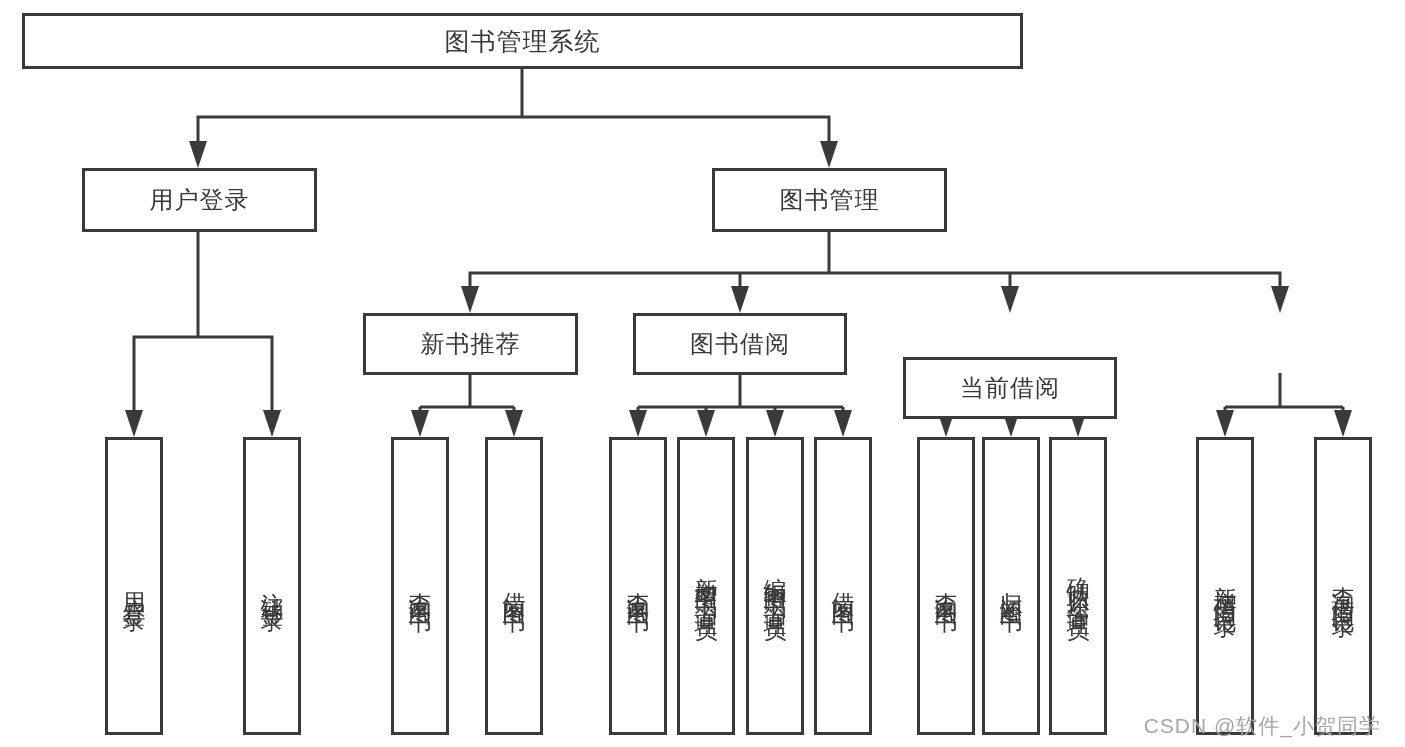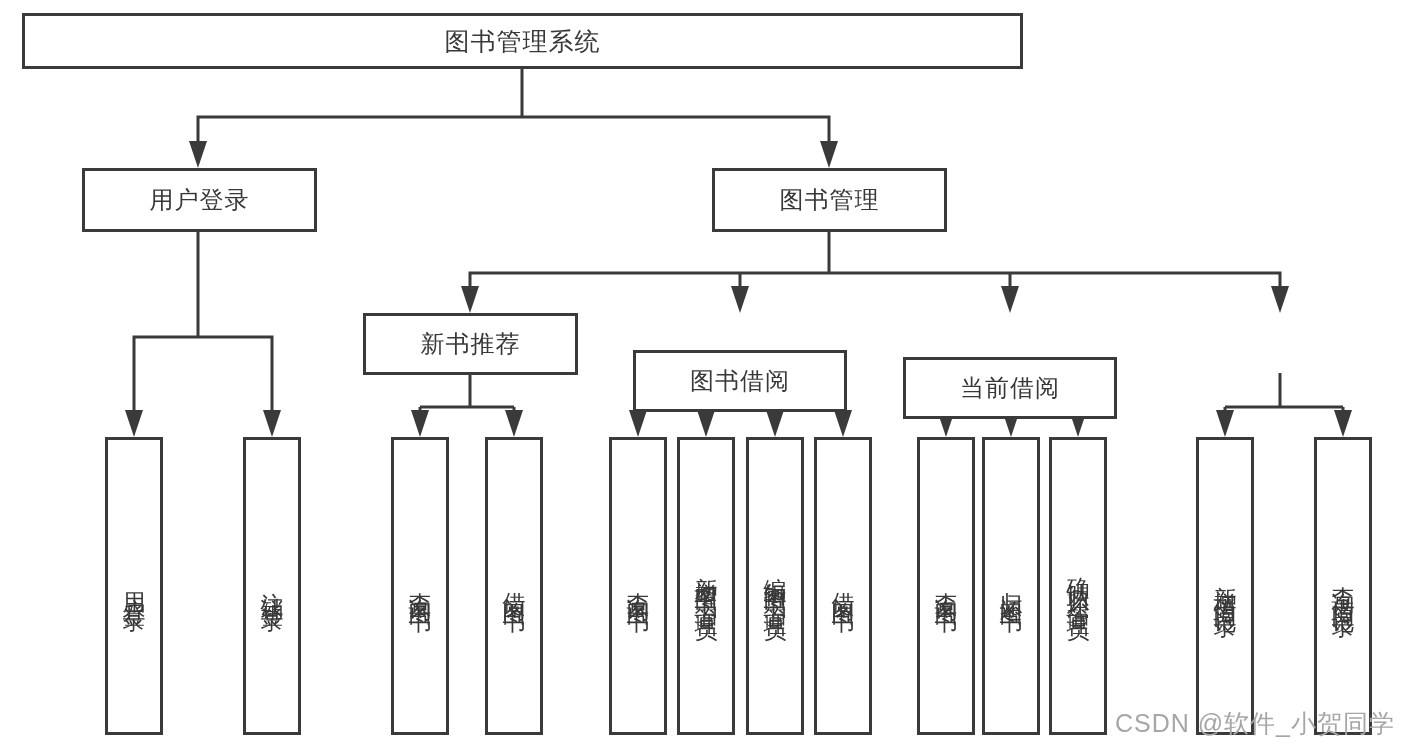--- a/index.html
+++ b/index.html
@@ -11,36 +11,36 @@
   .box{
     position:absolute;box-sizing:border-box;background:#ffffff;
     border:3px solid #3a3a3a;color:#383838;
     display:flex;align-items:center;justify-content:center;
     font-size:24px;letter-spacing:1px;z-index:2;
   }
   .n-root {left:22px;  top:13px;  width:1001px;height:56px;font-size:25px;}
   .n-ulogin{left:82px;  top:168px; width:235px; height:64px;}
   .n-bmgmt{left:712px; top:168px; width:235px; height:64px;}
   .n-rec  {left:363px; top:313px; width:215px; height:62px;}
-  .n-bor  {left:633px; top:313px; width:214px; height:62px;margin-top:37px;}
+  .n-bor  {left:633px; top:313px; width:214px; height:62px;}
   .n-cur  {left:903px; top:313px; width:214px; height:62px;margin-top:44px;}
   .n-recd {left:1172px;top:313px; width:215px; height:62px;}
   .v{
     top:437px;height:298px;width:58px;
     writing-mode:vertical-rl;text-orientation:mixed;
     font-size:23px;letter-spacing:6px;line-height:1;
   }
   .v1{left:105px;} .v2{left:243px;}
   .v3{left:391px;} .v4{left:485px;}
   .v5{left:609px;} .v6{left:677px;} .v7{left:746px;} .v8{left:814px;}
   .v9{left:917px;} .v10{left:982px;} .v11{left:1049px;}
   .v12{left:1196px;} .v13{left:1314px;}
   .watermark{
-    position:absolute;right:10px;bottom:7px;z-index:5;
-    font-size:25px;color:#a6a6a6;letter-spacing:1px;
+    position:absolute;right:24px;bottom:7px;z-index:5;
+    font-size:21px;color:#a6a6a6;letter-spacing:1px;
   }
 </style>
 </head>
 <body>
 
 <div class="canvas">
 
   <svg class="connectors" width="1405" height="747" viewBox="0 0 1405 747">
     <defs>
       <polygon id="ah" points="-9,-27 9,-27 0,0"></polygon>

